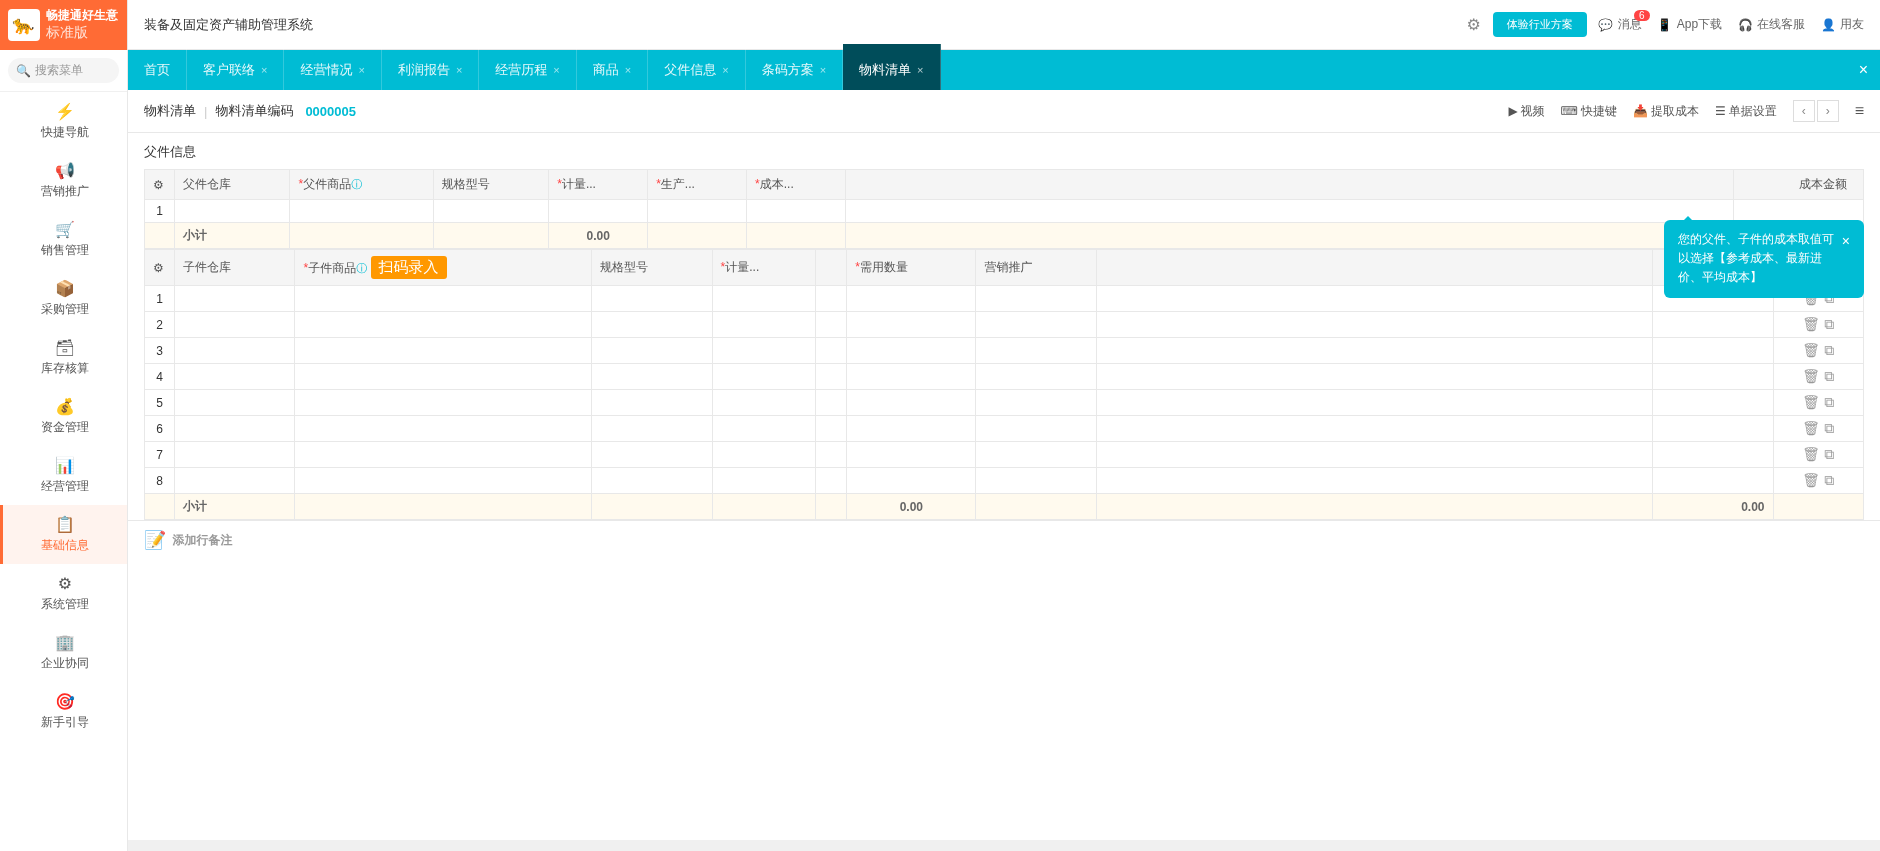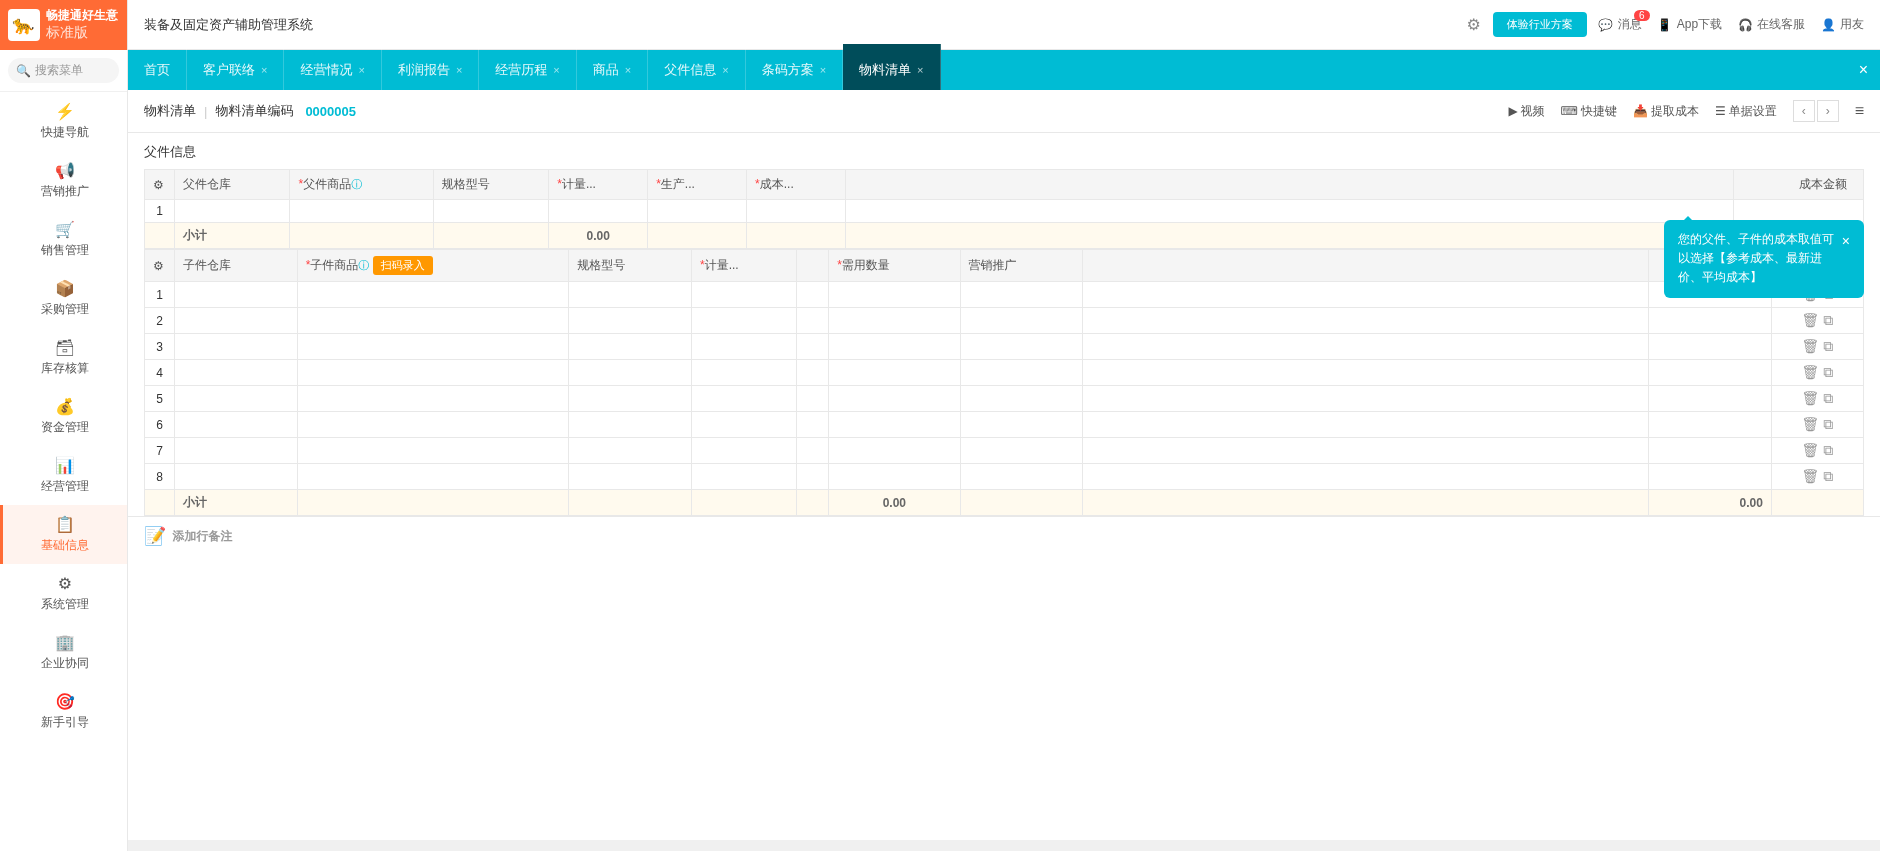--- a/index.html
+++ b/index.html
@@ -231,21 +231,21 @@
       font-weight: bold;
       color: #666;
     }
     .required-star { color: #ff4444; }
     .scan-btn {
       background: #ff9800;
       color: #fff;
       border: none;
       border-radius: 3px;
       padding: 2px 8px;
-      font-size: 11px;
+      font-size: 15px;
       cursor: pointer;
     }
     .col-settings { width: 30px; text-align: center; cursor: pointer; }
     .action-icons { display: flex; gap: 4px; justify-content: center; }
     .action-icon { font-size: 14px; color: #999; cursor: pointer; }
 
     
     .tooltip-popup {
       position: absolute;
       top: 130px;

